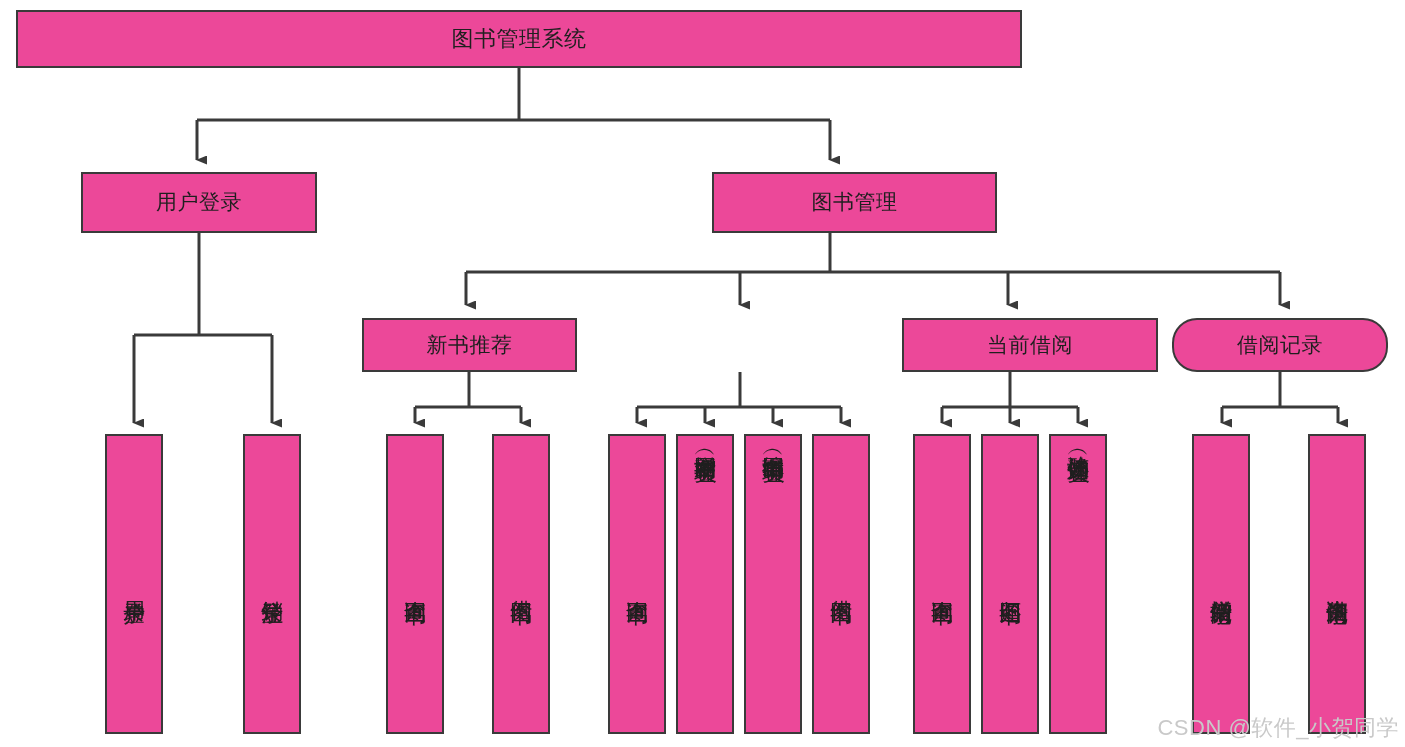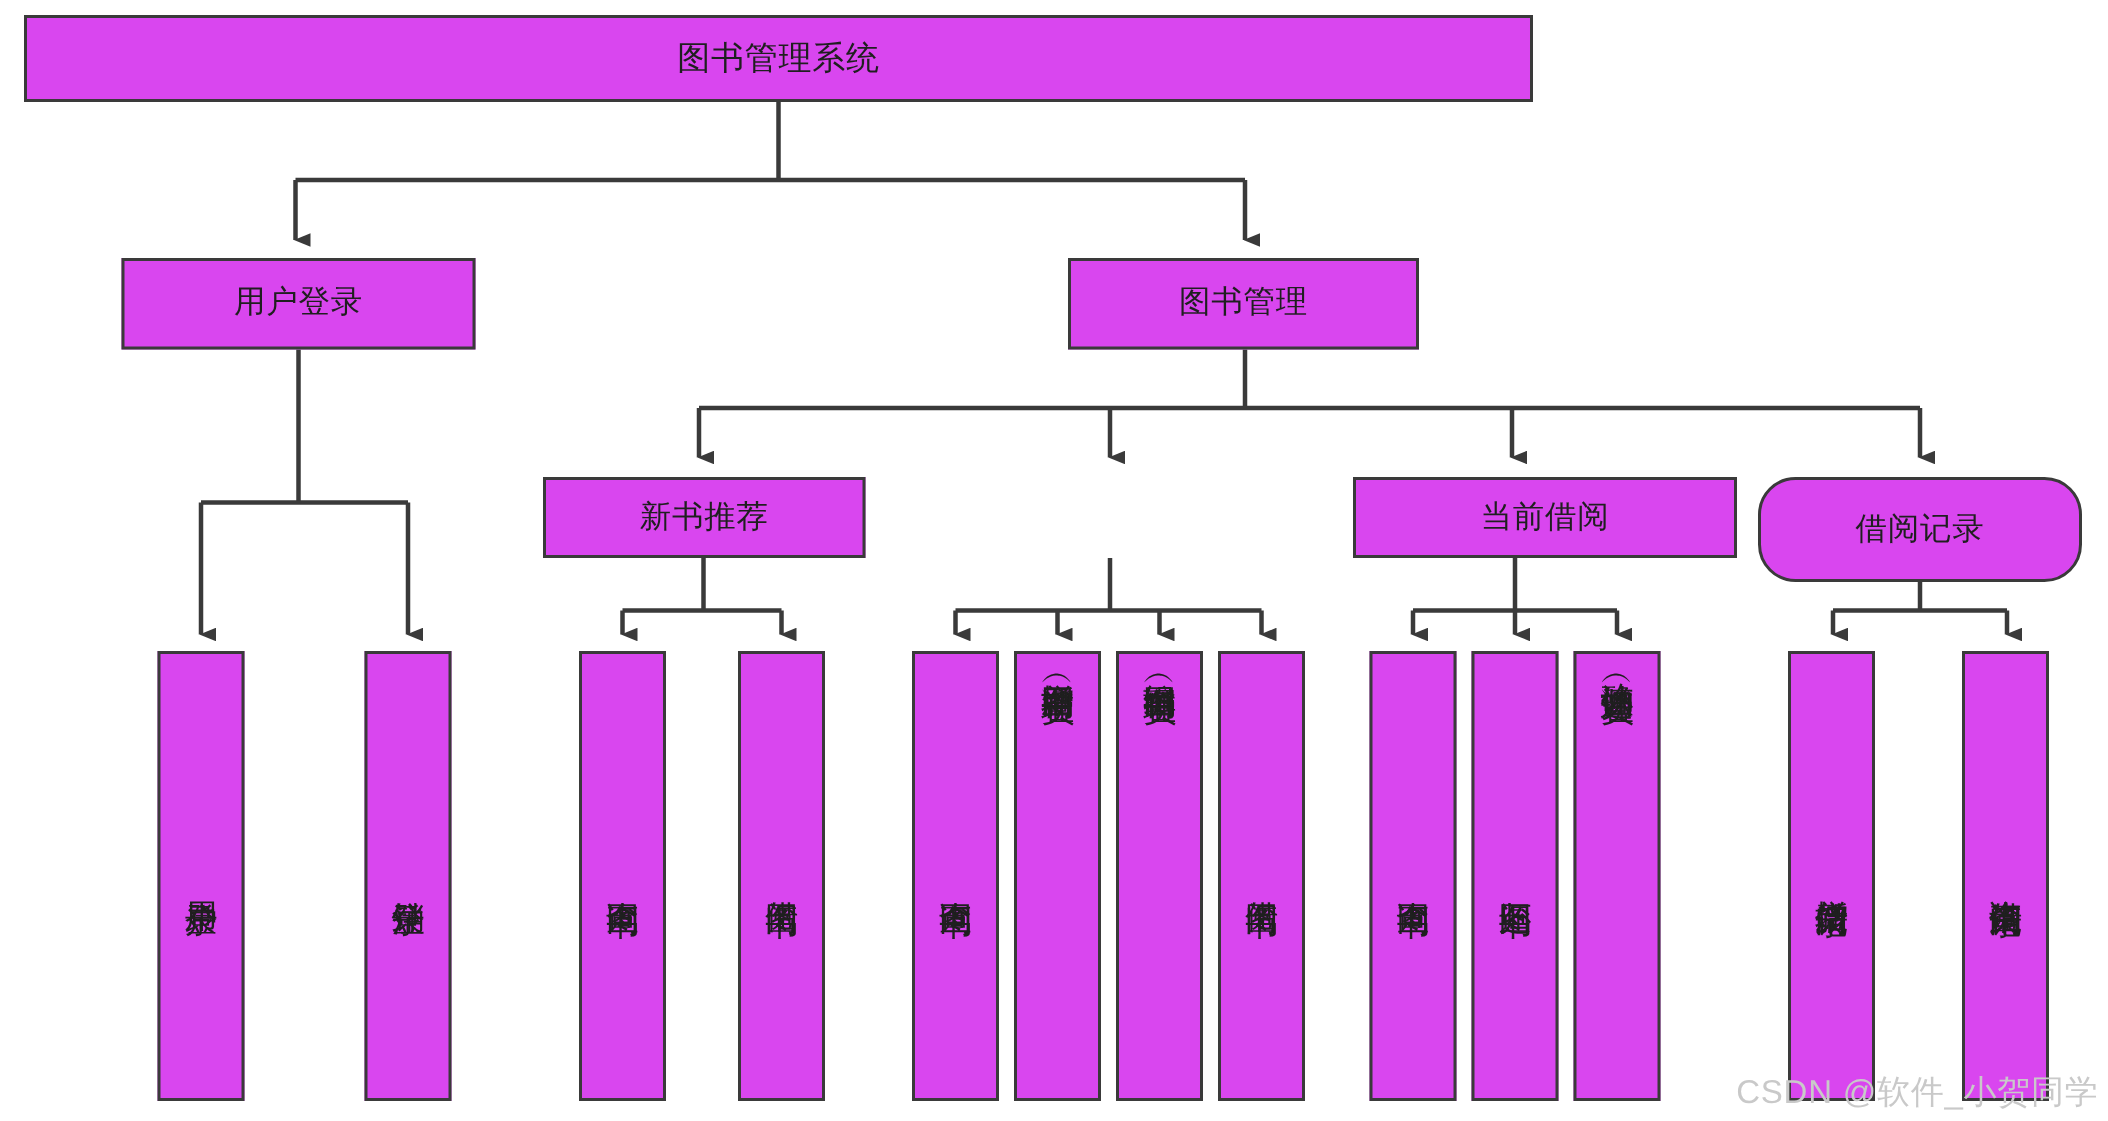--- a/index.html
+++ b/index.html
@@ -23,21 +23,21 @@
     left: 0;
     top: 0;
     width: 1405px;
     height: 747px;
     pointer-events: none;
   }
   .node {
     position: absolute;
     box-sizing: border-box;
     border: 2.5px solid #3a3a3a;
-    background: #d946ef;
+    background: #ec4899;
     display: flex;
     align-items: center;
     justify-content: center;
     color: #1f1f1f;
   }
   .node-label {
     display: block;
     text-align: center;
     line-height: 1.18;
     color: #1f1f1f;
@@ -137,34 +137,34 @@
   </svg>
 
   <div class="node h root" style="left:16px; top:10px; width:1006px; height:58px;">
     <span class="node-label">图书管理系统</span>
   </div>
 
   <div class="node h" style="left:81px; top:172px; width:236px; height:61px;">
     <span class="node-label">用户登录</span>
   </div>
 
-  <div class="node h" style="left:712px; top:172px; width:234px; height:61px;">
+  <div class="node h" style="left:712px; top:172px; width:285px; height:61px;">
     <span class="node-label">图书管理</span>
   </div>
 
   <div class="node h" style="left:362px; top:318px; width:215px; height:54px;">
     <span class="node-label">新书推荐</span>
   </div>
 
 
   <div class="node h" style="left:902px; top:318px; width:256px; height:54px;">
     <span class="node-label">当前借阅</span>
   </div>
 
-  <div class="node h" style="left:1172px; top:318px; width:216px; height:70px;border-radius:25px;">
+  <div class="node h" style="left:1172px; top:318px; width:216px; height:54px;border-radius:25px;">
     <span class="node-label">借阅记录</span>
   </div>
 
   <div class="node v centered" style="left:105px; top:434px; width:58px; height:300px;">
     <span class="node-label">用户登录</span>
   </div>
   <div class="node v centered" style="left:243px; top:434px; width:58px; height:300px;">
     <span class="node-label">注销登录</span>
   </div>
 

